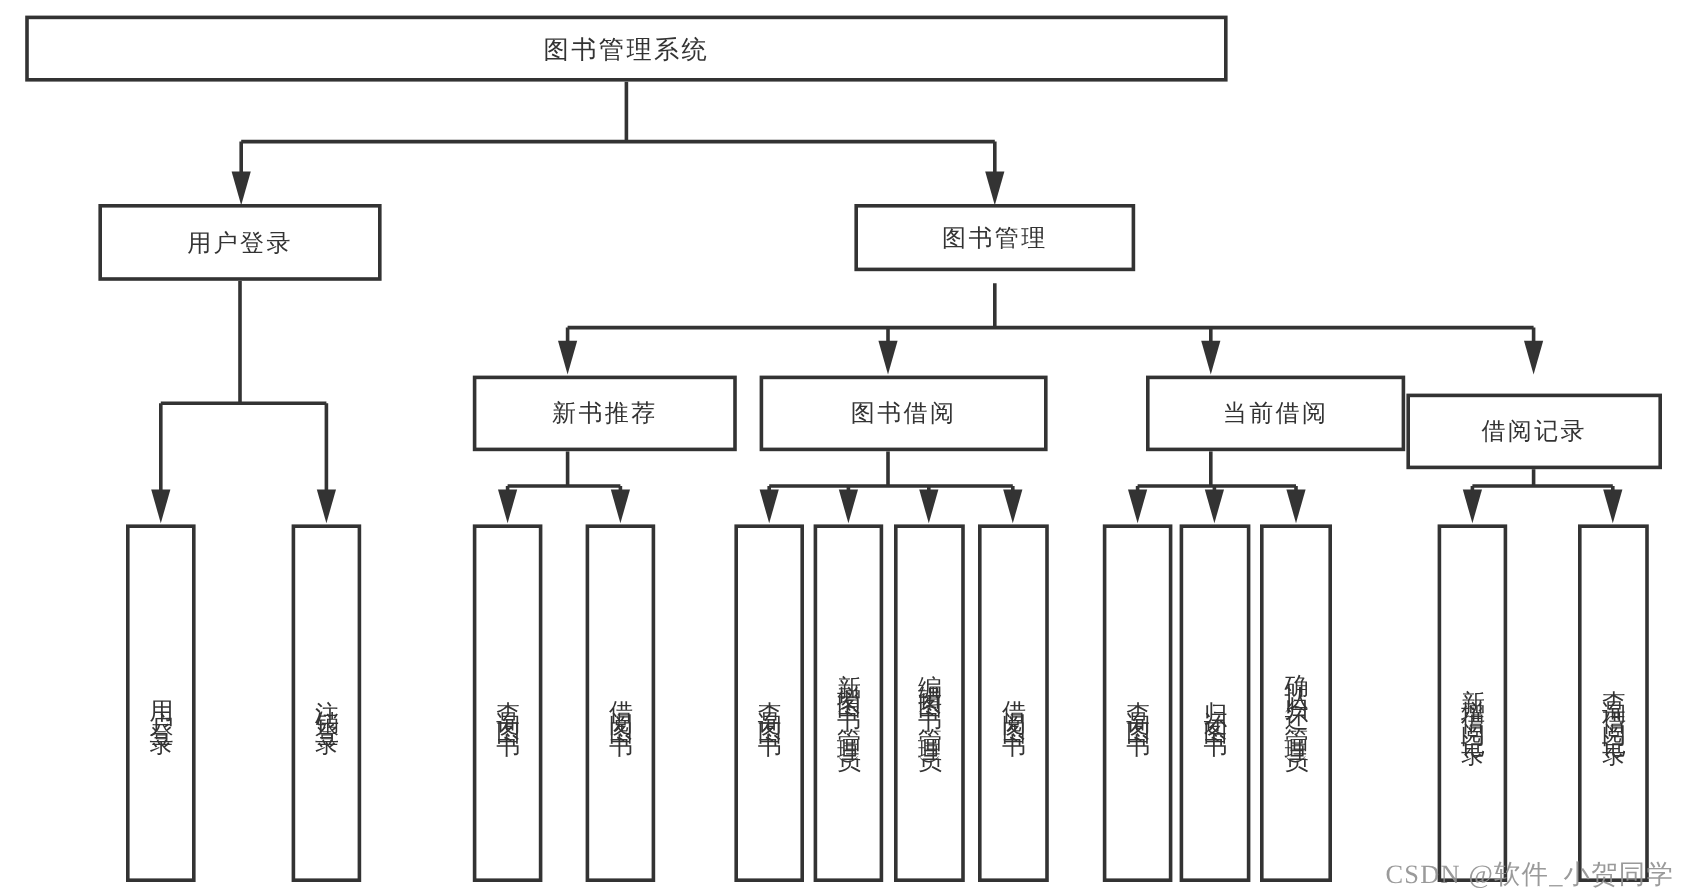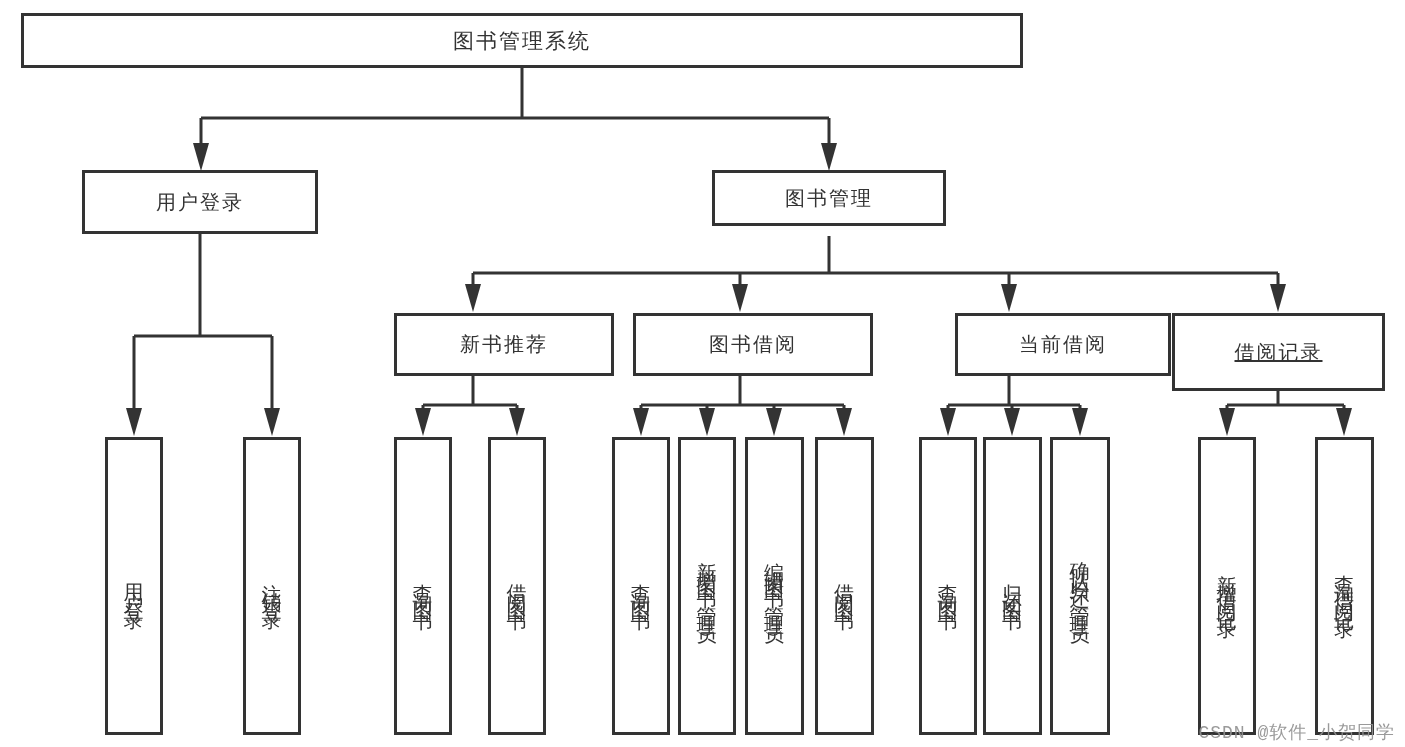--- a/index.html
+++ b/index.html
@@ -37,25 +37,25 @@
     text-orientation: mixed;
     letter-spacing: 9px;
     font-size: 20px;
     line-height: 1;
     white-space: normal;
   }
   .watermark {
     position: absolute;
     right: 10px;
     bottom: 3px;
-    font-size: 18px;
+    font-size: 22px;
     color: rgba(145, 145, 145, 0.92);
     letter-spacing: 1px;
     z-index: 3;
-    font-family: Liberation Mono, monospace;
+    font-family: Liberation Serif, serif;
   }
 </style>
 </head>
 <body>
 
 <div class="stage">
 
   <svg class="connectors" viewBox="0 0 1405 747" xmlns="http://www.w3.org/2000/svg">
     <g stroke="#333333" stroke-width="3" fill="none">
 
@@ -100,21 +100,21 @@
   </svg>
 
   <div class="box root" style="left:21px; top:13px; width:1002px; height:55px;">图书管理系统</div>
 
   <div class="box" style="left:82px; top:170px; width:236px; height:64px;">用户登录</div>
   <div class="box" style="left:712px; top:170px; width:234px; height:56px;">图书管理</div>
 
   <div class="box" style="left:363px; top:313px; width:220px; height:63px;margin-left:31px;">新书推荐</div>
   <div class="box" style="left:633px; top:313px; width:240px; height:63px;">图书借阅</div>
   <div class="box" style="left:955px; top:313px; width:216px; height:63px;">当前借阅</div>
-  <div class="box" style="left:1172px; top:313px; width:213px; height:78px;text-decoration:underline;">借阅记录</div>
+  <div class="box" style="left:1172px; top:328px; width:213px; height:63px;">借阅记录</div>
 
   <div class="box vbox" style="left:105px; top:437px; width:58px; height:298px;">用户登录</div>
   <div class="box vbox" style="left:243px; top:437px; width:58px; height:298px;">注销登录</div>
 
   <div class="box vbox" style="left:394px; top:437px; width:58px; height:298px;">查询图书</div>
   <div class="box vbox" style="left:488px; top:437px; width:58px; height:298px;">借阅图书</div>
 
   <div class="box vbox" style="left:612px; top:437px; width:58px; height:298px;">查询图书</div>
   <div class="box vbox" style="left:678px; top:437px; width:58px; height:298px;">新增图书（管理员）</div>
   <div class="box vbox" style="left:745px; top:437px; width:59px; height:298px;">编辑图书（管理员）</div>

